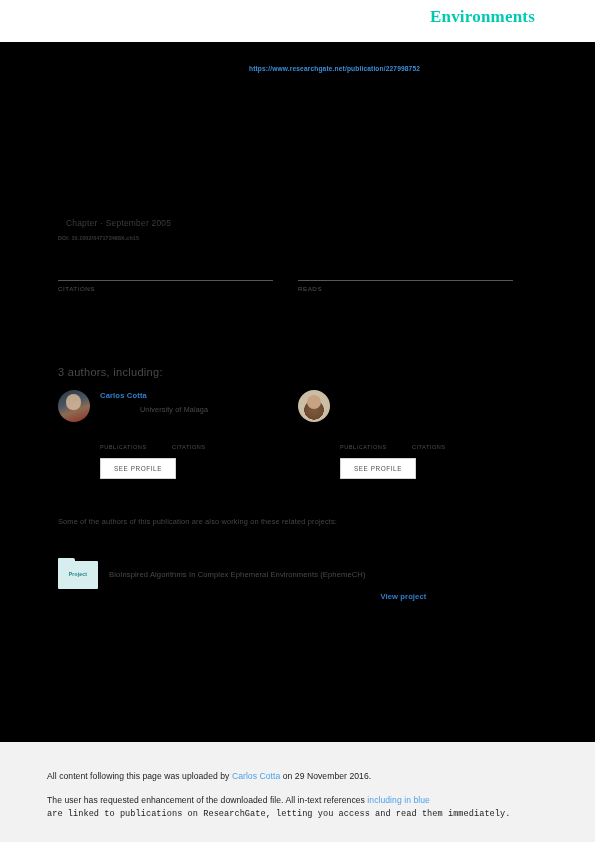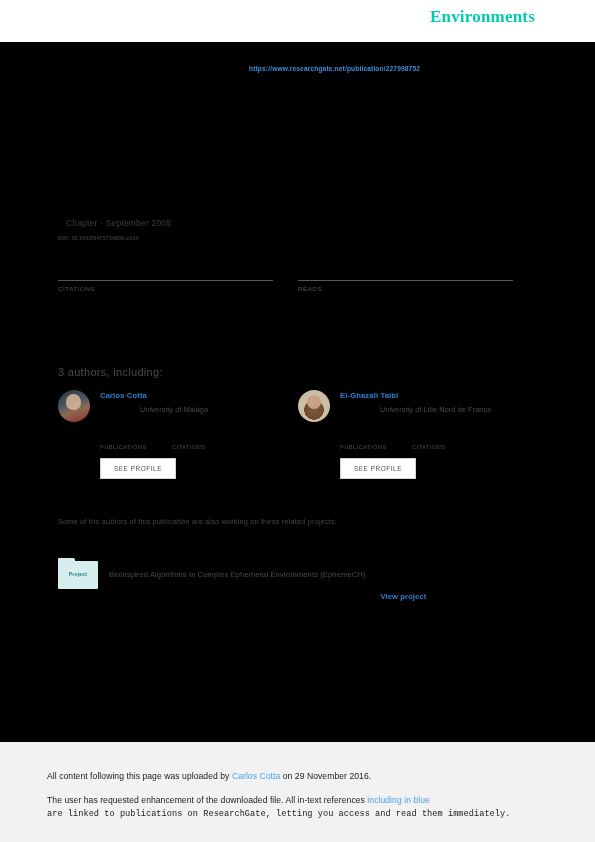--- a/index.html
+++ b/index.html
@@ -353,24 +353,20 @@
         <div class="stat-value">3,404</div>
         <div class="stat-label">CITATIONS</div>
       </div>
     </div>
     <div class="see-profile">SEE PROFILE</div>
   </div>
 
   <div class="author-card">
     <div class="author-top">
       <div class="avatar a2"></div>
-      <div class="author-meta">
-        <div class="author-name">El-Ghazali Talbi</div>
-        <div class="author-affil">University of Lille Nord de France</div>
-      </div>
     </div>
     <div class="author-stats">
       <div class="stat">
         <div class="stat-value">521</div>
         <div class="stat-label">PUBLICATIONS</div>
       </div>
       <div class="stat">
         <div class="stat-value">5,120</div>
         <div class="stat-label">CITATIONS</div>
       </div>

